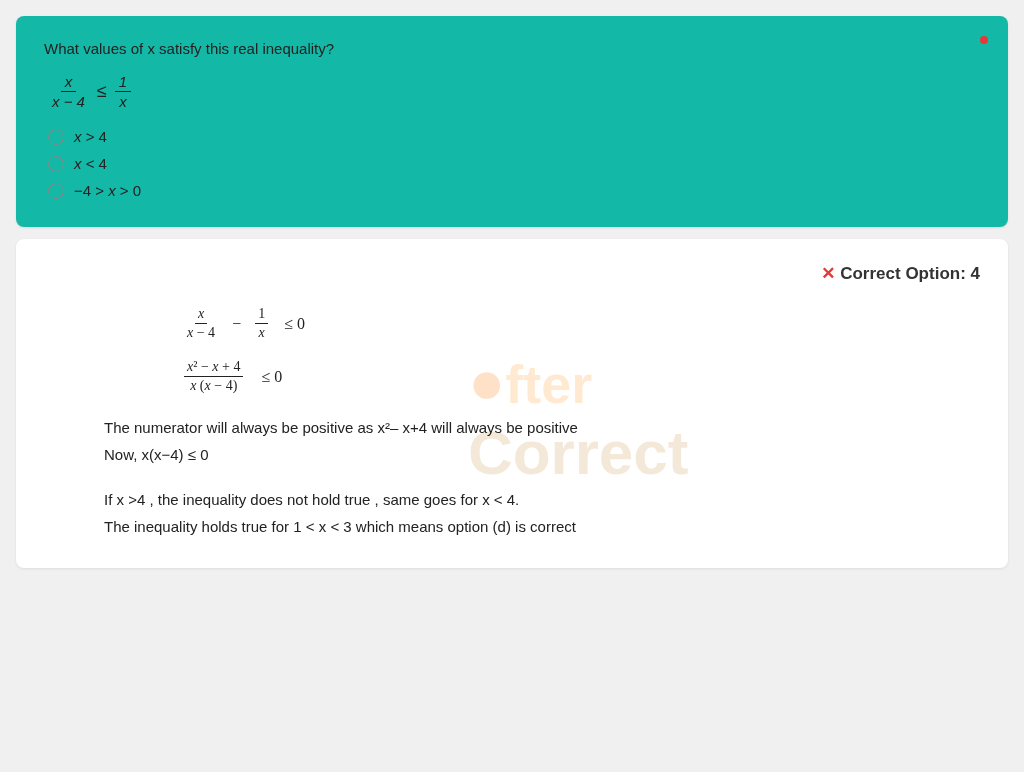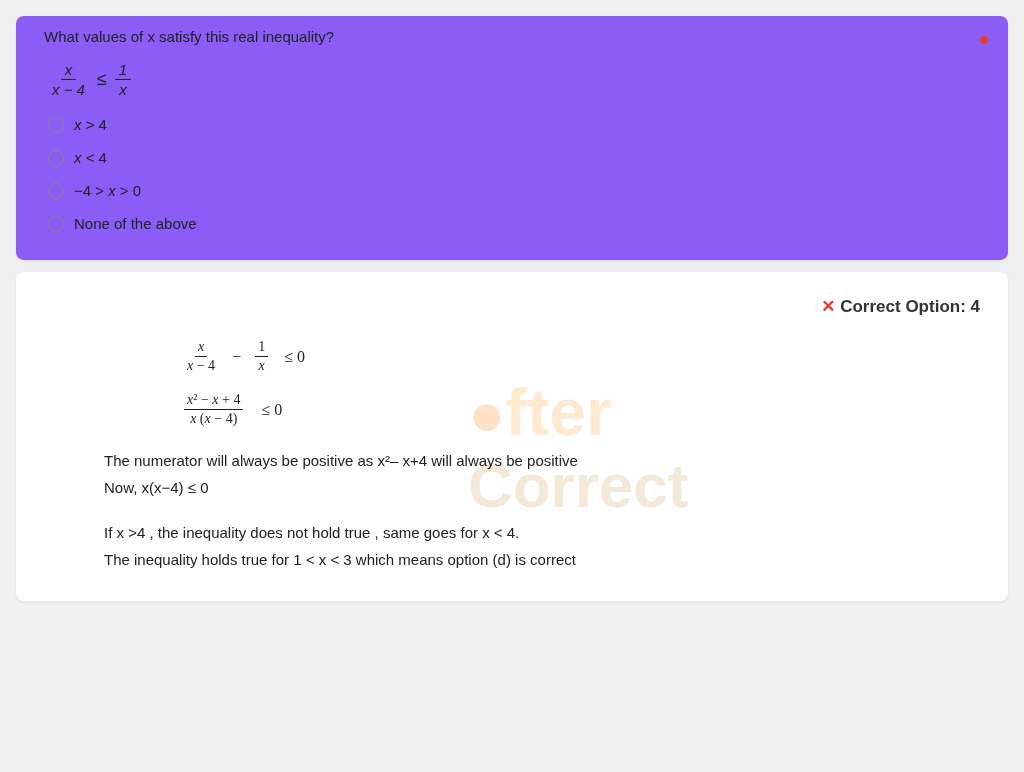--- a/index.html
+++ b/index.html
@@ -3,23 +3,23 @@
   <meta charset="utf-8">
   <style>
     * { box-sizing: border-box; margin: 0; padding: 0; }
     body {
       font-family: Arial, sans-serif;
       background: #f0f0f0;
       padding: 16px;
       color: #222;
     }
     .question-card {
-      background: #8b5cf6;
+      background: #14b8a6;
       border-radius: 8px;
-      padding: 12px 28px 28px 28px;
+      padding: 24px 28px 28px 28px;
       margin-bottom: 12px;
       position: relative;
       box-shadow: 0 1px 3px rgba(0,0,0,0.08);
     }
     .question-title {
       font-size: 15px;
       margin-bottom: 16px;
       color: #222;
     }
     .dot-indicator {
@@ -53,21 +53,21 @@
     }
     .fraction .denom {
       padding: 1px 4px 0 4px;
       font-size: 15px;
     }
     .frac-italic { font-style: italic; }
     .leq-sign { font-size: 18px; }
     .options {
       display: flex;
       flex-direction: column;
-      gap: 16px;
+      gap: 10px;
       padding-left: 4px;
     }
     .option-item {
       display: flex;
       align-items: center;
       gap: 10px;
       font-size: 15px;
     }
     .radio-circle {
       width: 16px;
@@ -172,31 +172,27 @@
       <span class="option-text"><em>x</em> &gt; 4</span>
     </div>
     <div class="option-item">
       <span class="radio-circle"></span>
       <span class="option-text"><em>x</em> &lt; 4</span>
     </div>
     <div class="option-item">
       <span class="radio-circle"></span>
       <span class="option-text">−4 &gt; <em>x</em> &gt; 0</span>
     </div>
-    <div class="option-item">
-      <span class="radio-circle"></span>
-      <span class="option-text">None of the above</span>
-    </div>
   </div>
 </div>
 
 <div class="solution-card">
 
   <div class="watermark">
-    <span style="color:rgba(255,120,0,0.22); font-size:62px;">●</span><span style="color:rgba(255,140,0,0.18);font-size:66px;">fter</span><br>
+    <span style="color:rgba(255,120,0,0.22); font-size:62px;">●</span><span style="color:rgba(255,140,0,0.18);font-size:54px;">fter</span><br>
     <span style="color:rgba(200,140,60,0.20);font-size:62px;">Correct</span>
   </div>
 
   <div class="correct-header">
     <span class="correct-x">✕</span>
     <span>Correct Option: 4</span>
   </div>
 
   <div class="solution-steps">
 

